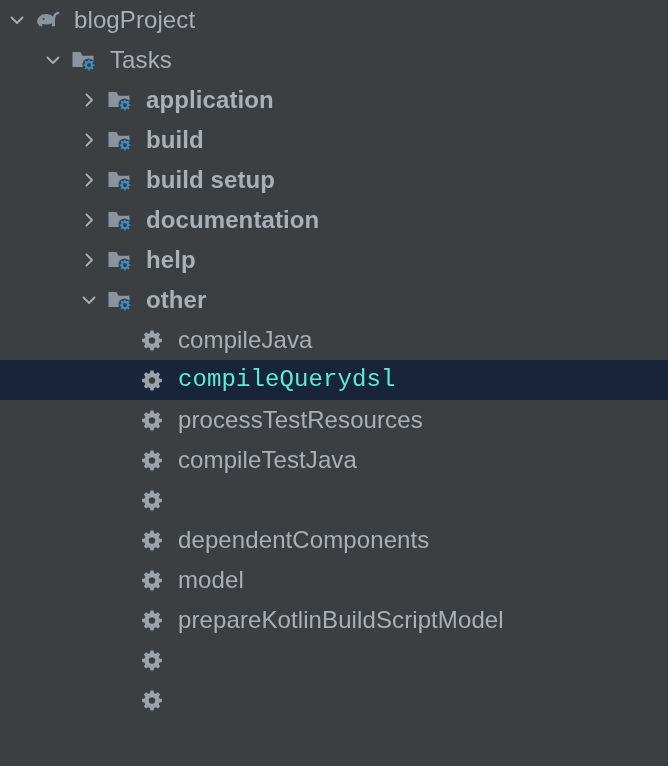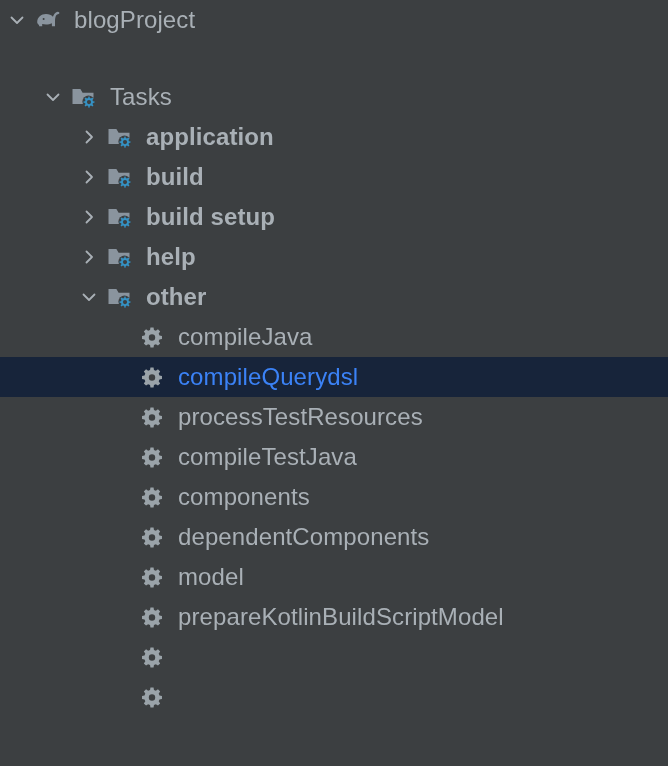--- a/index.html
+++ b/index.html
@@ -29,21 +29,21 @@
     position: relative;
     box-sizing: border-box;
     white-space: nowrap;
   }
   .row.selected {
     background: #17243a;
   }
 
   
   .d0 { padding-left: 4px; }
-  .d1 { padding-left: 40px; margin-top: 37px; }
+  .d1 { padding-left: 40px; }
   .d2 { padding-left: 76px; font-weight: bold; }
   .d3 { padding-left: 108px; }
 
   .twisty {
     width: 26px;
     height: 26px;
     flex: 0 0 26px;
     display: flex;
     align-items: center;
     justify-content: center;
@@ -62,21 +62,22 @@
   }
 
   .label {
     color: #a9b0b6;
     font-size: 24px;
     line-height: 28px;
     margin-left: 12px;
     letter-spacing: 0.1px;
   }
   .row.selected .label {
-    color: #3b82f6;
+    color: #5eead4;
+    font-family: Liberation Mono, monospace;
   }
 </style>
 </head>
 <body>
 
 <div id="tree">
     <div class="row d0">
       <span class="twisty">
         <svg width="20" height="20" viewBox="0 0 20 20" aria-hidden="true">
           <path d="M4.5 7.5 L10 13 L15.5 7.5" fill="none" stroke="#a9b0b6" stroke-width="1.8" stroke-linecap="round" stroke-linejoin="round"></path>
@@ -171,20 +172,38 @@
       <span class="icon-slot">
         <svg width="26" height="24" viewBox="0 0 26 24" aria-hidden="true">
           <path d="M1.5 4.0 L1.5 19.0 L22.5 19.0 L22.5 7.8 L11.6 7.8 L9.4 4.0 Z" fill="#8a949e"></path>
           <g transform="translate(11.5,10.5)">
             <circle cx="6" cy="6" r="6.1" fill="#3c3f41"></circle>
             <path d="M6 0.9 L7.0 0.9 L7.35 2.55 L8.5 3.05 L9.9 2.1 L10.95 3.15 L10.0 4.55 L10.5 5.7 L12.1 6.05 L12.1 7.05 L10.5 7.4 L10.0 8.55 L10.95 9.95 L9.9 11.0 L8.5 10.05 L7.35 10.55 L7.0 12.15 L6.0 12.15 L5.65 10.55 L4.5 10.05 L3.1 11.0 L2.05 9.95 L3.0 8.55 L2.5 7.4 L0.9 7.05 L0.9 6.05 L2.5 5.7 L3.0 4.55 L2.05 3.15 L3.1 2.1 L4.5 3.05 L5.65 2.55 Z" fill="#3592c4"></path>
             <circle cx="6.5" cy="6.55" r="2.1" fill="#3c3f41"></circle>
           </g>
         </svg>
       </span>
+      <span class="label">documentation</span>
+    </div>
+    <div class="row d2">
+      <span class="twisty">
+        <svg width="20" height="20" viewBox="0 0 20 20" aria-hidden="true">
+          <path d="M7.5 4.5 L13 10 L7.5 15.5" fill="none" stroke="#a9b0b6" stroke-width="1.8" stroke-linecap="round" stroke-linejoin="round"></path>
+        </svg>
+      </span>
+      <span class="icon-slot">
+        <svg width="26" height="24" viewBox="0 0 26 24" aria-hidden="true">
+          <path d="M1.5 4.0 L1.5 19.0 L22.5 19.0 L22.5 7.8 L11.6 7.8 L9.4 4.0 Z" fill="#8a949e"></path>
+          <g transform="translate(11.5,10.5)">
+            <circle cx="6" cy="6" r="6.1" fill="#3c3f41"></circle>
+            <path d="M6 0.9 L7.0 0.9 L7.35 2.55 L8.5 3.05 L9.9 2.1 L10.95 3.15 L10.0 4.55 L10.5 5.7 L12.1 6.05 L12.1 7.05 L10.5 7.4 L10.0 8.55 L10.95 9.95 L9.9 11.0 L8.5 10.05 L7.35 10.55 L7.0 12.15 L6.0 12.15 L5.65 10.55 L4.5 10.05 L3.1 11.0 L2.05 9.95 L3.0 8.55 L2.5 7.4 L0.9 7.05 L0.9 6.05 L2.5 5.7 L3.0 4.55 L2.05 3.15 L3.1 2.1 L4.5 3.05 L5.65 2.55 Z" fill="#3592c4"></path>
+            <circle cx="6.5" cy="6.55" r="2.1" fill="#3c3f41"></circle>
+          </g>
+        </svg>
+      </span>
       <span class="label">help</span>
     </div>
     <div class="row d2">
       <span class="twisty">
         <svg width="20" height="20" viewBox="0 0 20 20" aria-hidden="true">
           <path d="M4.5 7.5 L10 13 L15.5 7.5" fill="none" stroke="#a9b0b6" stroke-width="1.8" stroke-linecap="round" stroke-linejoin="round"></path>
         </svg>
       </span>
       <span class="icon-slot">
         <svg width="26" height="24" viewBox="0 0 26 24" aria-hidden="true">
@@ -239,21 +258,20 @@
       <span class="label">compileTestJava</span>
     </div>
     <div class="row d3">
       <span class="twisty empty"></span>
       <span class="icon-slot">
         <svg width="22" height="22" viewBox="0 0 24 24" aria-hidden="true">
           <path d="M10.3 1.6 L13.7 1.6 L14.15 4.35 L16.2 5.2 L18.5 3.6 L20.9 6.0 L19.3 8.3 L20.15 10.35 L22.9 10.8 L22.9 14.2 L20.15 14.65 L19.3 16.7 L20.9 19.0 L18.5 21.4 L16.2 19.8 L14.15 20.65 L13.7 23.4 L10.3 23.4 L9.85 20.65 L7.8 19.8 L5.5 21.4 L3.1 19.0 L4.7 16.7 L3.85 14.65 L1.1 14.2 L1.1 10.8 L3.85 10.35 L4.7 8.3 L3.1 6.0 L5.5 3.6 L7.8 5.2 L9.85 4.35 Z" fill="#9aa3a9"></path>
           <circle cx="12" cy="12.5" r="3.5" fill="#3c3f41"></circle>
         </svg>
       </span>
-      <span class="label">components</span>
     </div>
     <div class="row d3">
       <span class="twisty empty"></span>
       <span class="icon-slot">
         <svg width="22" height="22" viewBox="0 0 24 24" aria-hidden="true">
           <path d="M10.3 1.6 L13.7 1.6 L14.15 4.35 L16.2 5.2 L18.5 3.6 L20.9 6.0 L19.3 8.3 L20.15 10.35 L22.9 10.8 L22.9 14.2 L20.15 14.65 L19.3 16.7 L20.9 19.0 L18.5 21.4 L16.2 19.8 L14.15 20.65 L13.7 23.4 L10.3 23.4 L9.85 20.65 L7.8 19.8 L5.5 21.4 L3.1 19.0 L4.7 16.7 L3.85 14.65 L1.1 14.2 L1.1 10.8 L3.85 10.35 L4.7 8.3 L3.1 6.0 L5.5 3.6 L7.8 5.2 L9.85 4.35 Z" fill="#9aa3a9"></path>
           <circle cx="12" cy="12.5" r="3.5" fill="#3c3f41"></circle>
         </svg>
       </span>
       <span class="label">dependentComponents</span>

